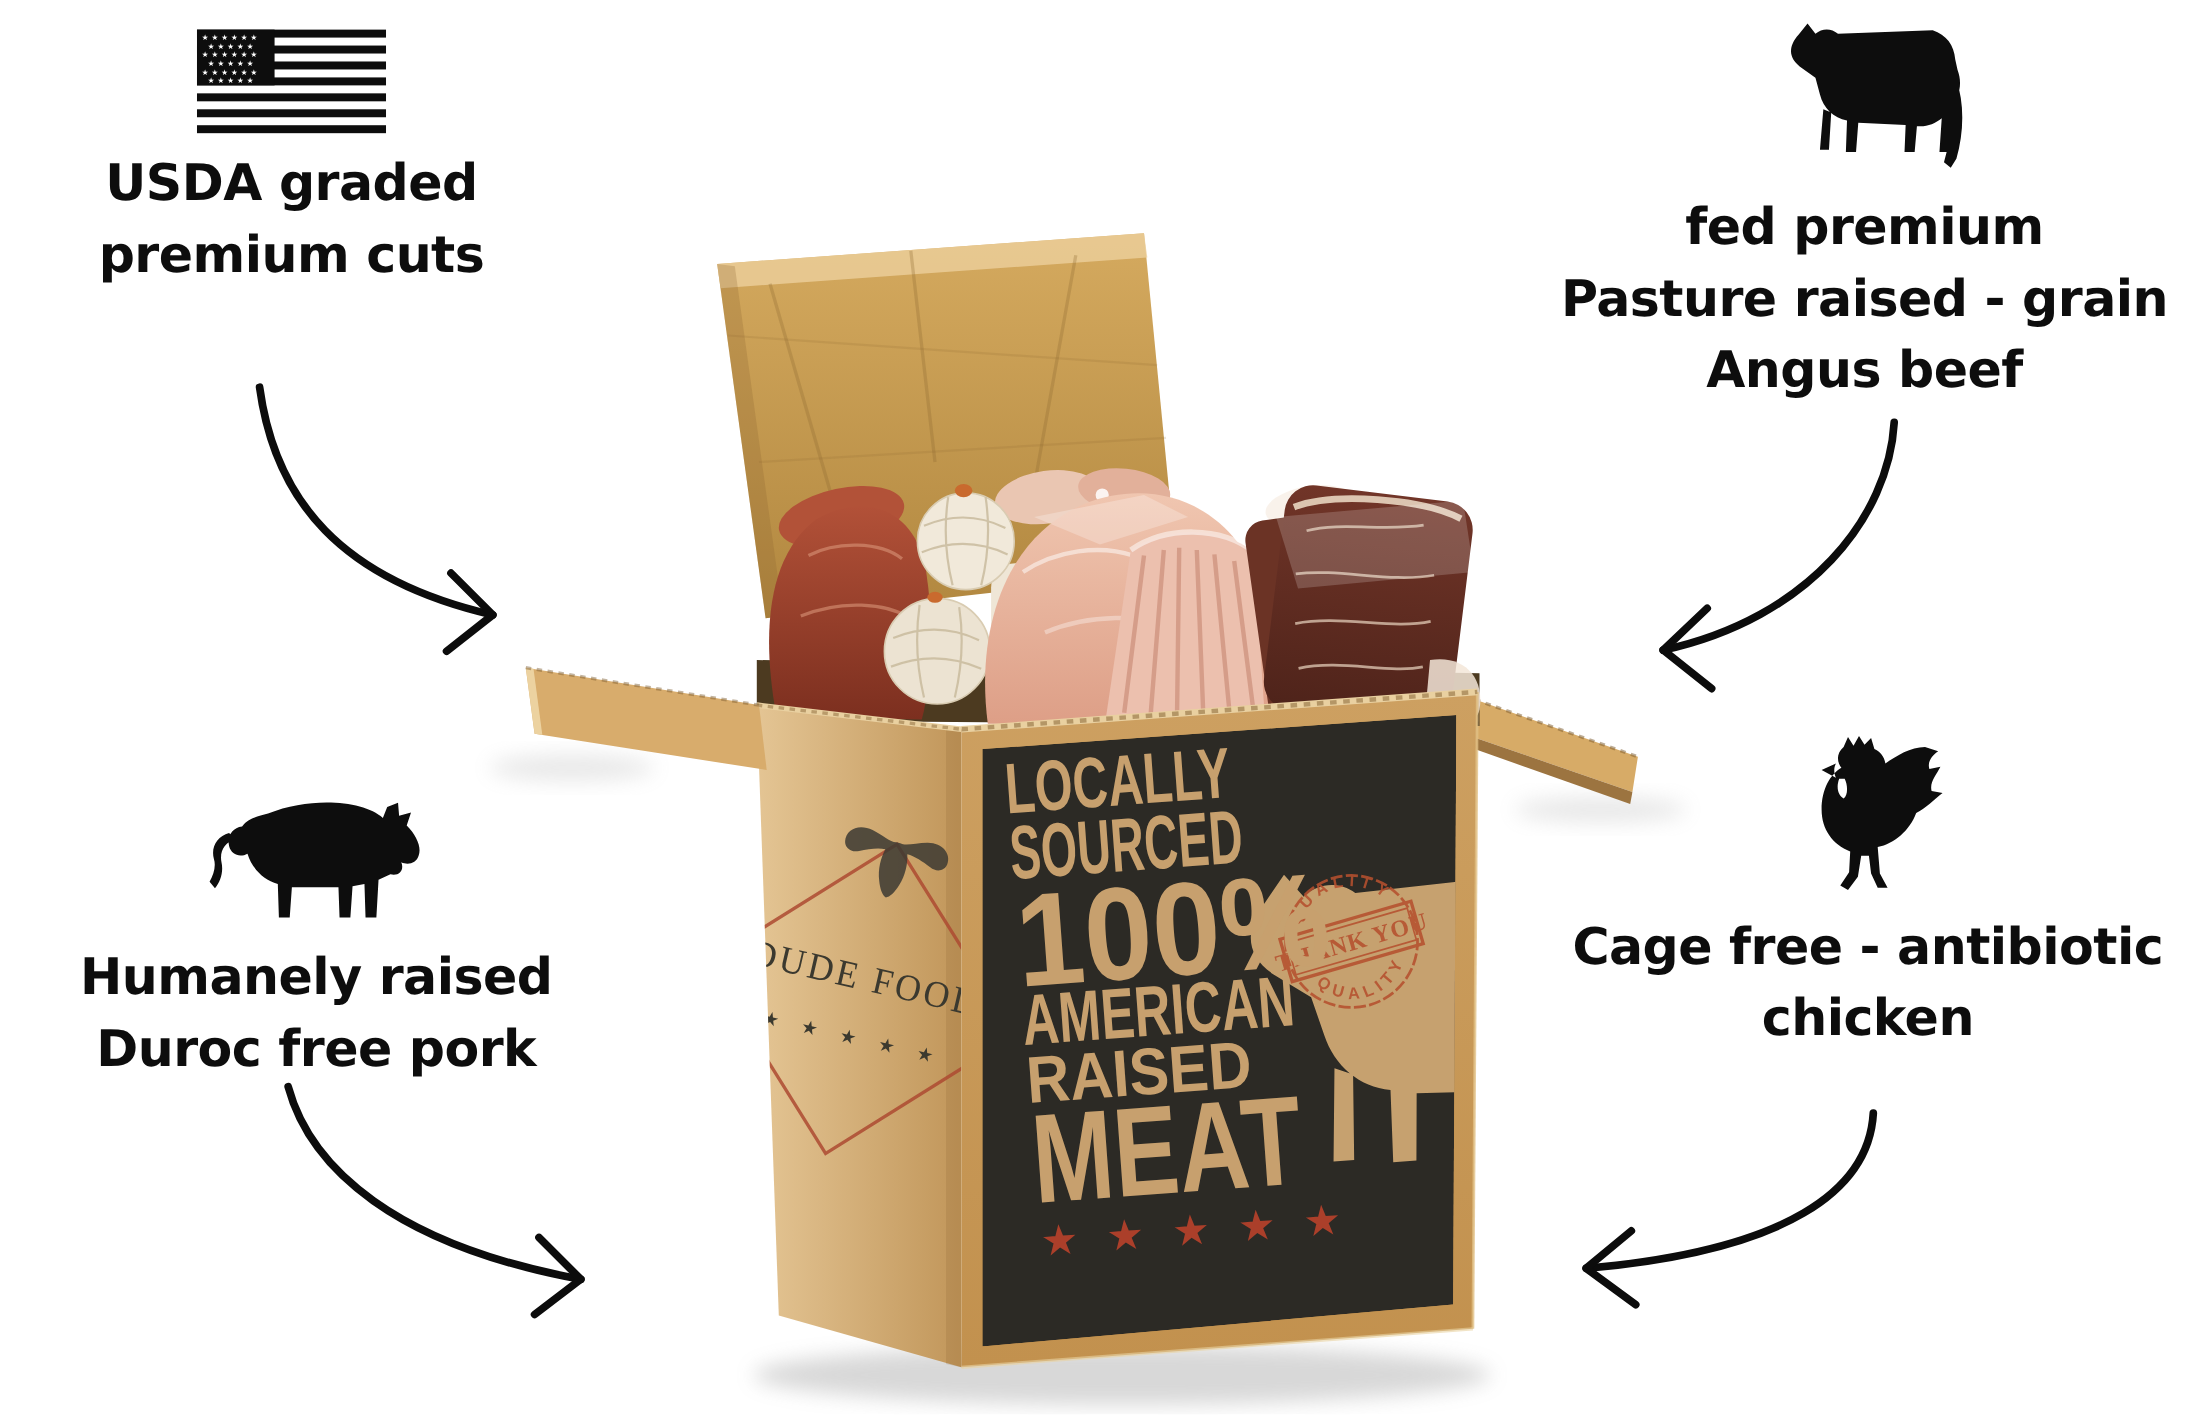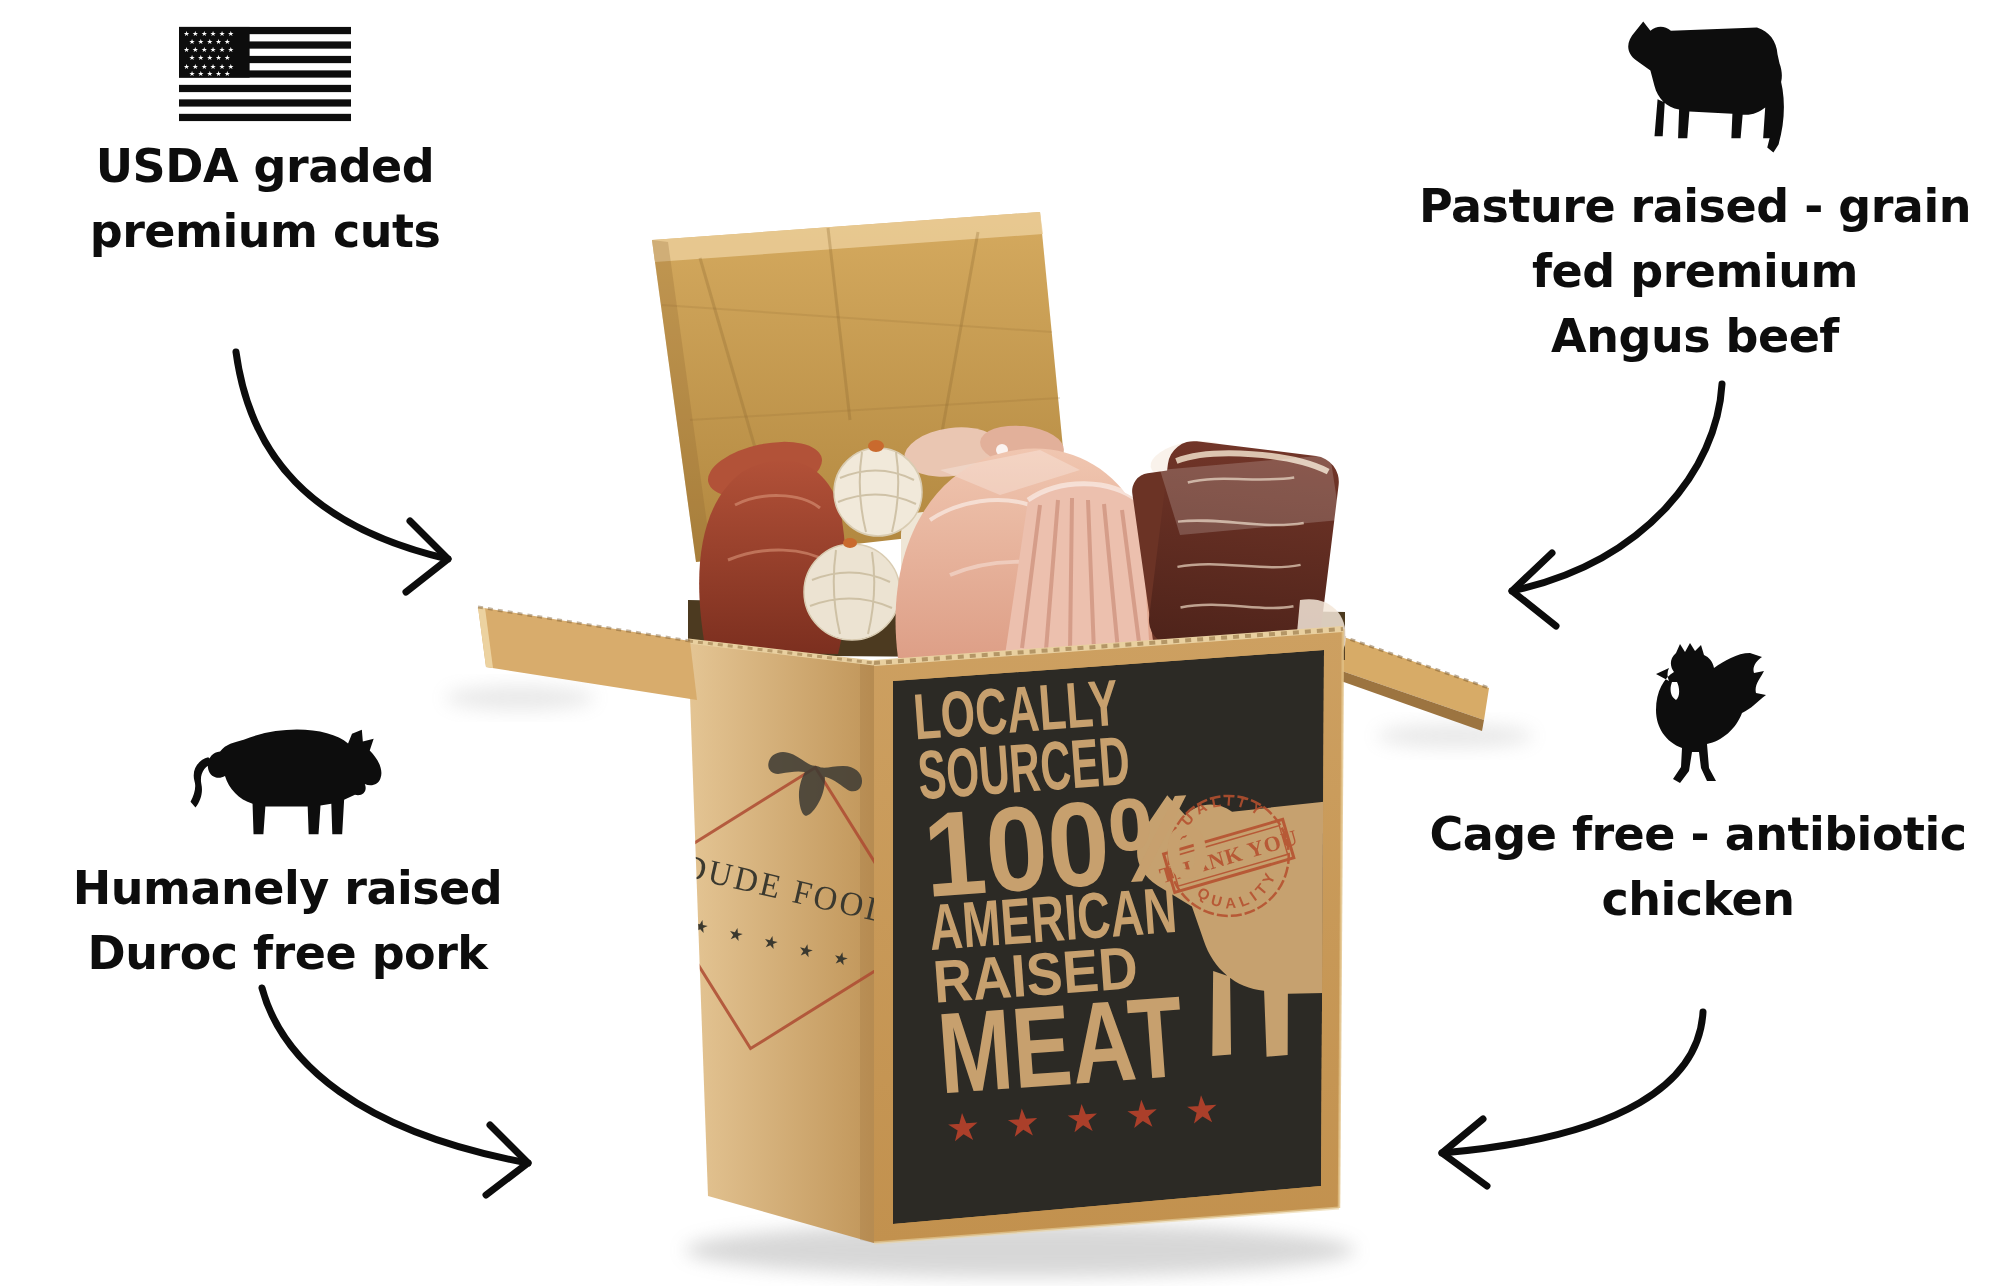--- a/index.html
+++ b/index.html
@@ -232,41 +232,41 @@
       <span>USDA graded</span>
       <span>premium cuts</span>
     </div>
   </div>
 
   <div class="callout" style="left:1395px;top:12px;width:600px">
     <svg width="205" height="150" viewBox="0 0 200 140">
       <use href="#cow-shape" fill="#0d0d0d"></use>
     </svg>
     <div class="callout-text">
+      <span>fed premium</span>
       <span>Pasture raised - grain</span>
-      <span>fed premium</span>
       <span>Angus beef</span>
     </div>
   </div>
 
   <div class="callout" style="left:15px;top:716px;width:545px">
     <svg width="210" height="128" viewBox="0 0 210 130">
       <path fill="#0d0d0d" d="M60,24 C100,8 148,12 166,28 L170,18 L180,14 L181,26 L192,23 L188,35
         C197,44 202,55 199,63 C197,70 189,72 183,69 C186,76 181,82 173,80 L162,85 L160,120 L150,120
         L149,89 L138,91 L136,120 L126,120 L125,92 L82,92 L80,120 L70,120 L69,89 C55,85 45,74 41,61
         C34,65 26,62 24,54 C22,45 27,37 36,36 C42,28 50,27 60,24 Z
         M30,48 C20,50 15,59 17,69 C19,78 16,87 11,93 L6,87 C10,80 12,72 10,66 C7,55 13,45 24,42 Z"></path>
     </svg>
     <div class="callout-text">
       <span>Humanely raised</span>
       <span>Duroc free pork</span>
     </div>
   </div>
 
-  <div class="callout" style="left:1398px;top:640px;width:600px">
+  <div class="callout" style="left:1398px;top:666px;width:600px">
     <svg width="152" height="150" viewBox="0 0 150 150">
       <path fill="#0d0d0d" d="M53,13 L57,4 L62,12 L67,3 L72,11 L78,5 L81,15 C86,17 90,22 91,28
         C101,21 114,13 127,13 L139,17 C133,21 129,27 131,33 L141,31 C137,39 131,45 133,53 L143,55
         C135,61 128,69 119,73 C113,89 99,101 84,104 L86,128 L93,141 L84,141 L78,128 L76,112 L69,112
         L66,131 L57,143 L50,139 L58,127 L59,108 C43,102 33,88 33,70 C33,51 41,38 51,32 C47,27 46,19 53,13 Z
         M46,28 L33,34 L46,41 C44,36 44,32 46,28 Z
         M49,42 C46,50 48,57 53,60 C57,57 57,48 54,42 Z"></path>
     </svg>
     <div class="callout-text">
       <span>Cage free - antibiotic</span>

